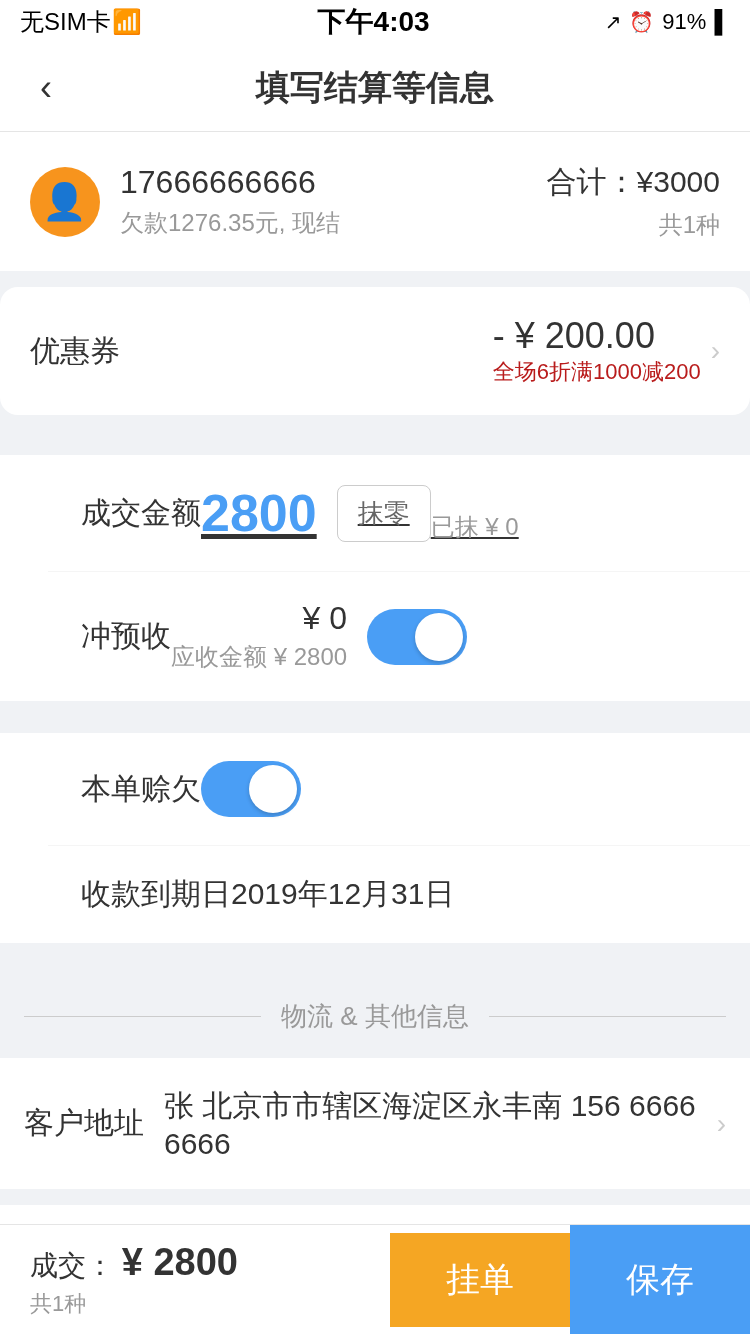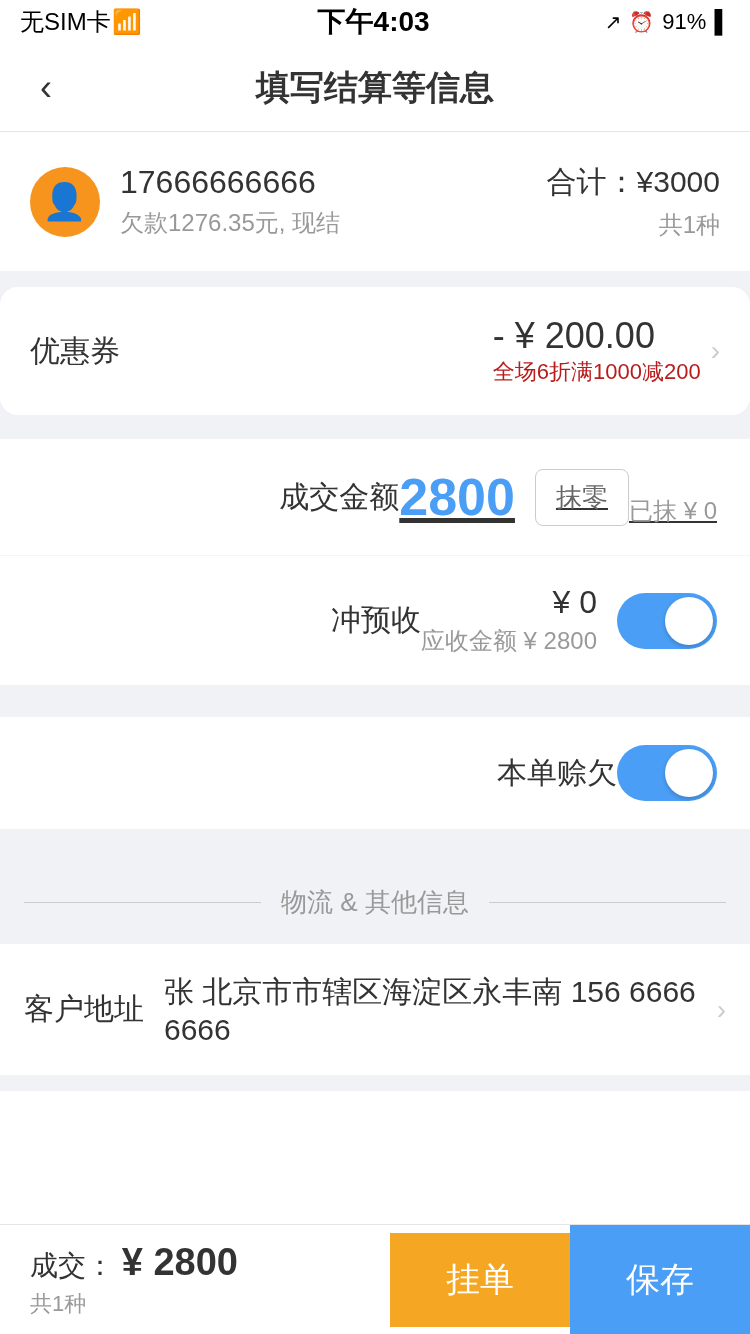--- a/index.html
+++ b/index.html
@@ -82,43 +82,44 @@
     .total-amount { font-size: 30px; color: #333; }
     .total-count { font-size: 24px; color: #999; margin-top: 6px; }
 
     
     .coupon-row {
       background: #fff;
       padding: 28px 30px;
       display: flex;
       align-items: center;
       justify-content: space-between;
-      margin-bottom: 8px;
+      margin-bottom: 24px;
       border-radius: 18px;
     }
     .coupon-label { font-size: 30px; color: #333; }
     .coupon-right { display: flex; align-items: center; gap: 10px; }
     .coupon-discount { font-size: 36px; color: #333; font-weight: 500; }
     .coupon-desc { font-size: 22px; color: #b91c1c; text-align: right; }
     .chevron { font-size: 28px; color: #ccc; }
 
     
     .section-divider { height: 16px; background: #f0f2f5; }
 
     
     .form-section {
       background: #fff;
       margin-bottom: 16px;
     }
     .form-row {
       padding: 28px 33px;
       display: flex;
       align-items: center;
-      justify-content: flex-end;
+      justify-content: flex-start;
       border-bottom: 1px solid #f5f5f5;
+      margin-left: 48px;
     }
     .form-row:last-child { border-bottom: none; }
     .form-label { font-size: 30px; color: #333; }
     .form-value-area { display: flex; align-items: center; gap: 20px; }
 
     
     .amount-value { font-size: 52px; color: #4a9ef5; font-weight: 600; }
     .round-btn {
       border: 1px solid #ccc;
       border-radius: 8px;
@@ -317,20 +318,24 @@
   <div class="section-divider"></div>
 
   <div class="form-section">
     <div class="form-row">
       <div class="form-label">本单赊欠</div>
       <div class="toggle">
         <div class="toggle-knob"></div>
       </div>
     </div>
 
+    <div class="form-row">
+      <div class="due-date-label">收款到期日</div>
+      <div class="due-date-value">2019年12月31日</div>
+    </div>
   </div>
 
   <div class="section-divider"></div>
 
   <div class="logistics-divider">
     <div class="logistics-line"></div>
     <div class="logistics-text">物流 &amp; 其他信息</div>
     <div class="logistics-line"></div>
   </div>
 

